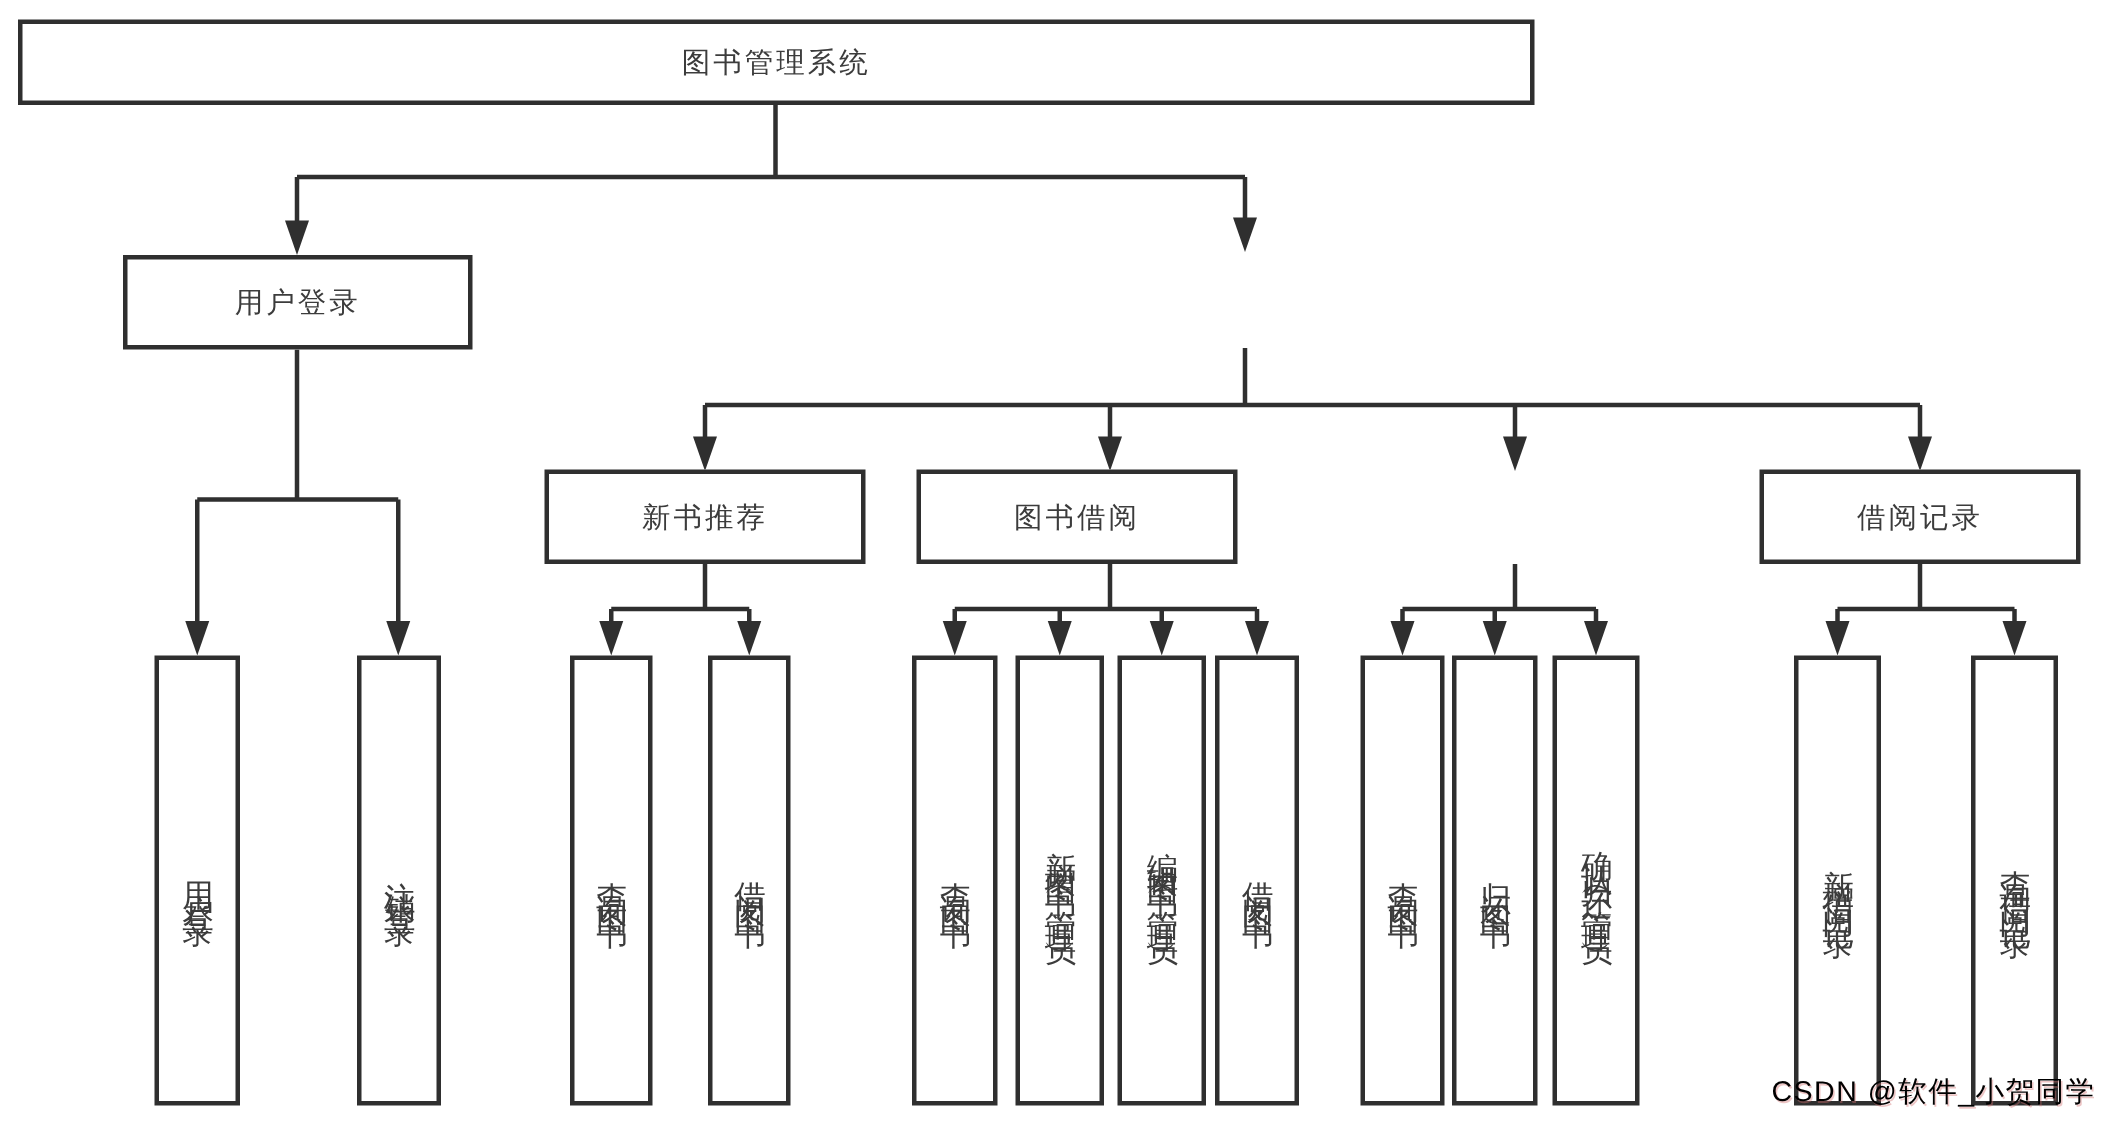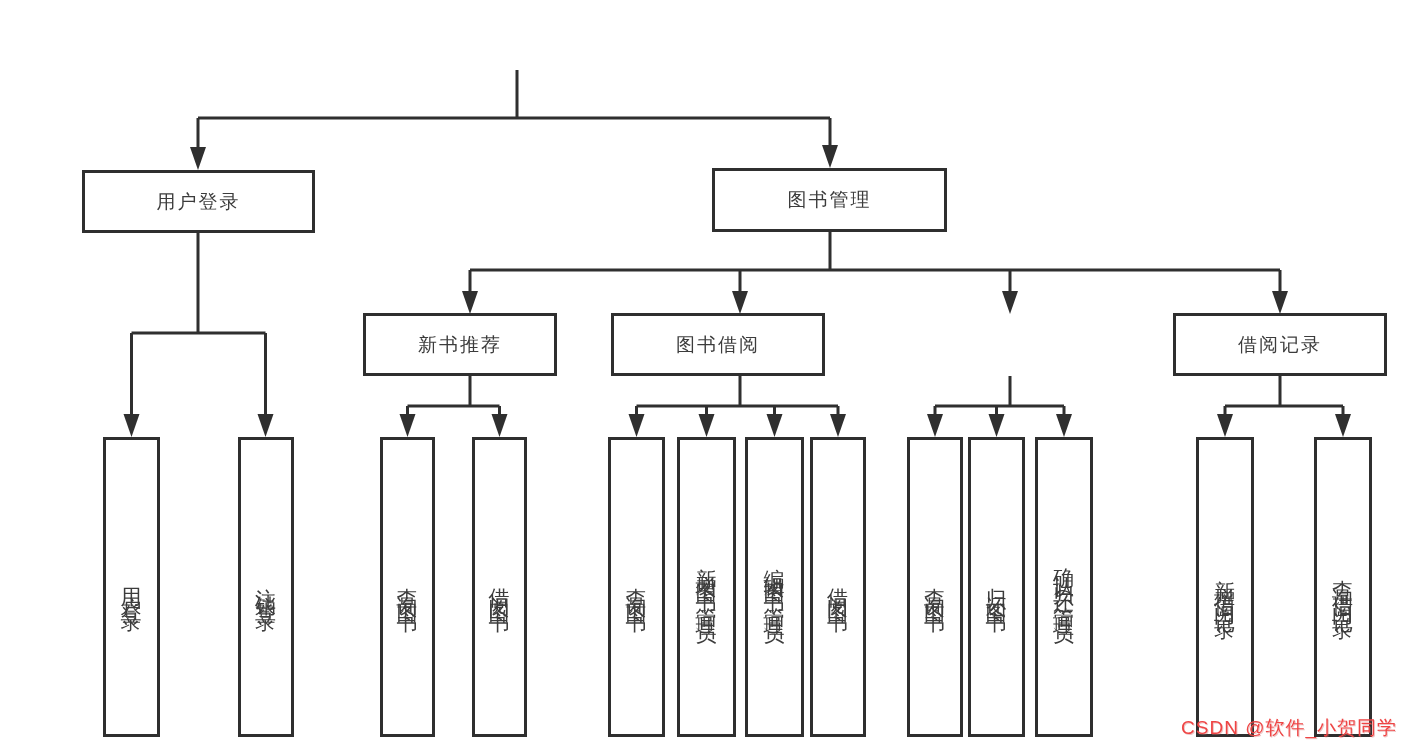--- a/index.html
+++ b/index.html
@@ -40,21 +40,21 @@
     writing-mode: vertical-rl;
     text-orientation: mixed;
     white-space: nowrap;
     font-size: 21px;
     letter-spacing: 8px;
     line-height: 1;
   }
   .root-box    { left: 12px;  top: 13px;  width: 1011px; height: 57px; }
   .n-userlogin { left: 82px;  top: 170px; width: 233px;  height: 63px; }
   .n-bookmgmt  { left: 712px; top: 168px; width: 235px;  height: 64px; }
-  .n-newrec    { left: 363px; top: 313px; width: 194px;  height: 63px; }
+  .n-newrec    { left: 363px; top: 313px; width: 214px;  height: 63px; }
   .n-borrow    { left: 611px; top: 313px; width: 214px;  height: 63px; }
   .n-current   { left: 903px; top: 313px; width: 214px;  height: 63px; }
   .n-records   { left: 1173px; top: 313px; width: 214px; height: 63px; }
 
   .leaf { top: 437px; height: 300px; }
   .lf-1  { left: 103px;  width: 57px; }
   .lf-2  { left: 238px;  width: 56px; }
   .lf-3  { left: 380px;  width: 55px; }
   .lf-4  { left: 472px;  width: 55px; }
   .lf-5  { left: 608px;  width: 57px; }
@@ -65,21 +65,21 @@
   .lf-10 { left: 968px;  width: 57px; }
   .lf-11 { left: 1035px; width: 58px; }
   .lf-12 { left: 1196px; width: 58px; }
   .lf-13 { left: 1314px; width: 58px; }
 
   .watermark {
     position: absolute;
     right: 8px;
     bottom: 6px;
     font-size: 19px;
-    color: #ef4444;
+    color: #000000;
     letter-spacing: 1px;
     text-shadow: 1px 1px 0 rgba(211, 110, 110, 0.4);
     white-space: nowrap;
   }
 </style>
 </head>
 <body>
 
 <div class="stage">
 
@@ -123,26 +123,26 @@
 
       <polygon points="927,414 943,414 935,437"></polygon>
       <polygon points="988.5,414 1004.5,414 996.5,437"></polygon>
       <polygon points="1056,414 1072,414 1064,437"></polygon>
 
       <polygon points="1217,414 1233,414 1225,437"></polygon>
       <polygon points="1335,414 1351,414 1343,437"></polygon>
     </g>
   </svg>
 
+  <div class="node root-box">
+    <span class="h-label">图书管理系统</span>
+  </div>
 
   <div class="node n-userlogin">
     <span class="h-label">用户登录</span>
-  </div>
-  <div class="node n-bookmgmt">
-    <span class="h-label">图书管理</span>
   </div>
 
   <div class="node n-newrec">
     <span class="h-label">新书推荐</span>
   </div>
   <div class="node n-borrow">
     <span class="h-label">图书借阅</span>
   </div>
   <div class="node n-records">
     <span class="h-label">借阅记录</span>

